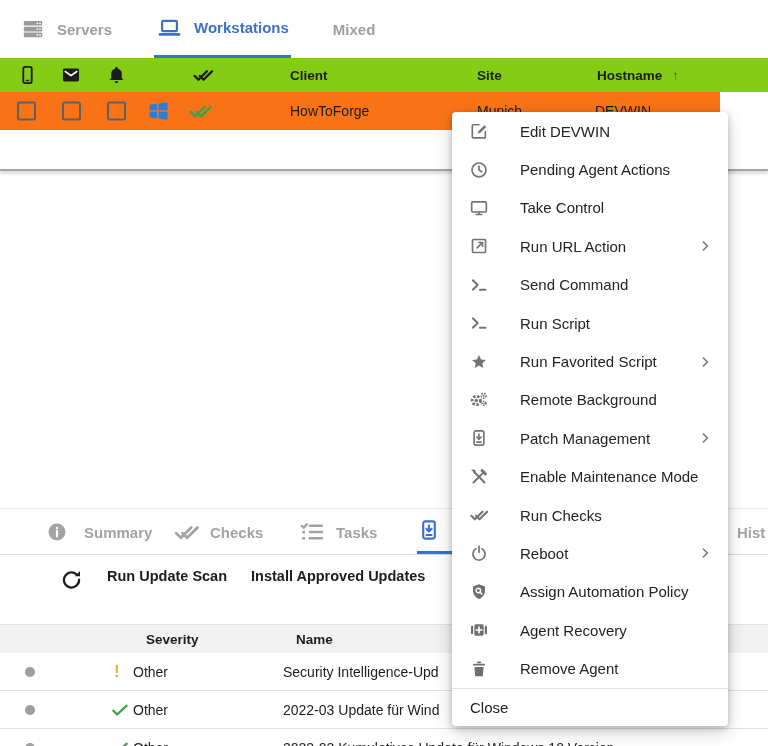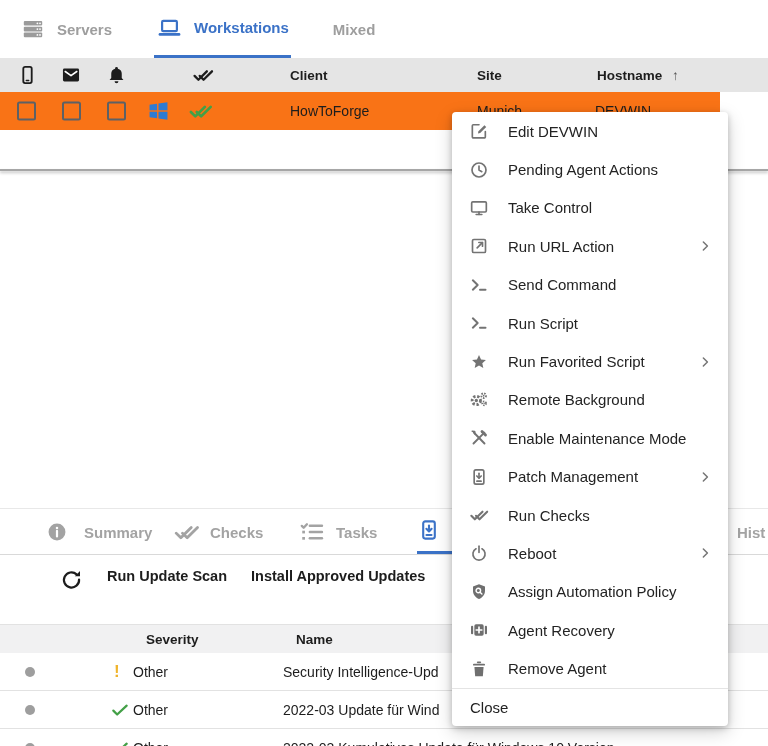--- a/index.html
+++ b/index.html
@@ -8,21 +8,21 @@
   svg{display:block;}
 
   
   .top-tabs{position:absolute;top:0;left:0;width:684px;height:58px;display:flex;align-items:stretch;padding-left:18px;box-sizing:border-box;background:#fff;}
   .ttab{display:flex;align-items:center;gap:11px;font-size:15px;font-weight:700;color:#9e9e9e;cursor:pointer;padding:0 2px;}
   .ttab.srv{margin-right:40px;}
   .ttab.wks{margin-right:40px;color:#3b72c7;border-bottom:3px solid #3b72c7;}
   .ttab.mix{color:#9e9e9e;}
 
   
-  .dev-head{position:absolute;top:58px;left:0;width:768px;height:34px;background:#e5e5e5;}
+  .dev-head{position:absolute;top:58px;left:0;width:768px;height:34px;background:#84cc16;}
   .dev-head .abs, .dev-row .abs{position:absolute;top:50%;transform:translateY(-50%);}
   .col-label{font-size:13.5px;font-weight:700;color:#1d1d1d;white-space:nowrap;}
   .dev-row{position:absolute;top:92px;left:0;width:720px;height:38px;background:#f97316;cursor:pointer;}
   .cbx{width:19px;height:19px;border:2.2px solid #5c6166;border-radius:2.5px;background:transparent;box-sizing:border-box;}
   .cell-text{font-size:14px;color:#1d1d1d;white-space:nowrap;}
 
   
   .pane-divider{position:absolute;top:169px;left:0;width:768px;height:2px;background:#a6a6a6;box-shadow:0 2px 3px rgba(0,0,0,.25);}
 
   
@@ -40,21 +40,21 @@
   .pt-head .abs{position:absolute;top:50%;transform:translateY(-50%);margin-left:13px;}
   .pt-row{position:absolute;left:0;width:768px;height:38px;border-bottom:1px solid #e2e2e2;box-sizing:border-box;background:#fff;}
   .pt-row .abs{position:absolute;top:50%;transform:translateY(-50%);}
   .dot{width:10px;height:10px;border-radius:50%;background:#9e9e9e;}
   .bang{font-size:17px;font-weight:800;color:#f0b42c;}
   .pt-cell{font-size:14px;color:#1d1d1d;white-space:nowrap;}
 
   
   .menu{position:absolute;left:452px;top:112px;width:276px;background:#fff;border-radius:4px;z-index:50;
         box-shadow:0 2px 6px rgba(0,0,0,.22),0 6px 18px rgba(0,0,0,.18);}
-  .mi{display:flex;align-items:center;height:38.4px;padding:0 14px 0 17px;font-size:15px;color:#232323;cursor:pointer;}
+  .mi{display:flex;align-items:center;height:38.4px;padding:0 14px 0 17px;font-size:15px;color:#232323;cursor:pointer;gap:12px;}
   .mic{width:20px;height:20px;margin-right:19px;flex:0 0 auto;display:flex;align-items:center;justify-content:center;}
   .mil{white-space:nowrap;}
   .chev{margin-left:auto;display:flex;}
   .mi-close{border-top:1px solid #e4e4e4;height:37px;padding-left:18px;display:flex;align-items:center;font-size:15px;color:#232323;cursor:pointer;}
 </style>
 </head>
 <body>
 
 <div id="app">
 
@@ -332,49 +332,49 @@
             <circle cx="17.6" cy="6.8" r="1" fill="#737373"></circle>
             <circle cx="18.2" cy="16" r="2.3" fill="none" stroke="#737373" stroke-width="2.1" stroke-dasharray="1.5 1.3"></circle>
             <circle cx="18.2" cy="16" r=".9" fill="#737373"></circle>
           </svg>
       </span>
       <span class="mil">Remote Background</span>
     </div>
 
     <div class="mi">
       <span class="mic">
+        <svg width="20" height="20" viewBox="0 0 24 24" fill="none" stroke="#737373" stroke-width="2" stroke-linecap="round" stroke-linejoin="round">
+            <rect x="6.2" y="3.4" width="11.6" height="17.2" rx="2"></rect>
+            <path d="M12 7.6v5.4"></path>
+            <path d="M9.4 10.8l2.6 2.6 2.6-2.6"></path>
+            <path d="M9.5 17h5"></path>
+          </svg>
+      </span>
+      <span class="mil">Patch Management</span>
+      <span class="chev">
+        <svg width="18" height="18" viewBox="0 0 24 24" fill="none" stroke="#757575" stroke-width="2" stroke-linecap="round" stroke-linejoin="round">
+            <path d="M9.8 6.6l5.4 5.4-5.4 5.4"></path>
+          </svg>
+      </span>
+    </div>
+
+    <div class="mi">
+      <span class="mic">
         <svg width="20" height="20" viewBox="0 0 24 24" fill="none" stroke="#737373" stroke-width="2.3" stroke-linecap="round" stroke-linejoin="round">
             <path d="M5.4 18.6L18.4 5.6"></path>
             <path d="M5.8 5.4l12.8 13.2"></path>
             <path d="M3.8 3.8l3 .3.3 3" stroke-width="1.8"></path>
             <path d="M15.6 4.2l4.2 4.2" stroke-width="3.4"></path>
           </svg>
       </span>
       <span class="mil">Enable Maintenance Mode</span>
     </div>
 
     <div class="mi">
       <span class="mic">
-        <svg width="20" height="20" viewBox="0 0 24 24" fill="none" stroke="#737373" stroke-width="2" stroke-linecap="round" stroke-linejoin="round">
-            <rect x="6.2" y="3.4" width="11.6" height="17.2" rx="2"></rect>
-            <path d="M12 7.6v5.4"></path>
-            <path d="M9.4 10.8l2.6 2.6 2.6-2.6"></path>
-            <path d="M9.5 17h5"></path>
-          </svg>
-      </span>
-      <span class="mil">Patch Management</span>
-      <span class="chev">
-        <svg width="18" height="18" viewBox="0 0 24 24" fill="none" stroke="#757575" stroke-width="2" stroke-linecap="round" stroke-linejoin="round">
-            <path d="M9.8 6.6l5.4 5.4-5.4 5.4"></path>
-          </svg>
-      </span>
-    </div>
-
-    <div class="mi">
-      <span class="mic">
         <svg width="20" height="20" viewBox="0 0 24 24" fill="none" stroke="#737373" stroke-width="2.5" stroke-linecap="round" stroke-linejoin="round">
             <path d="M2.8 13l4.2 4.2 9.2-9.2"></path>
             <path d="M8.4 13l4.2 4.2 9.2-9.2"></path>
           </svg>
       </span>
       <span class="mil">Run Checks</span>
     </div>
 
     <div class="mi">
       <span class="mic">

